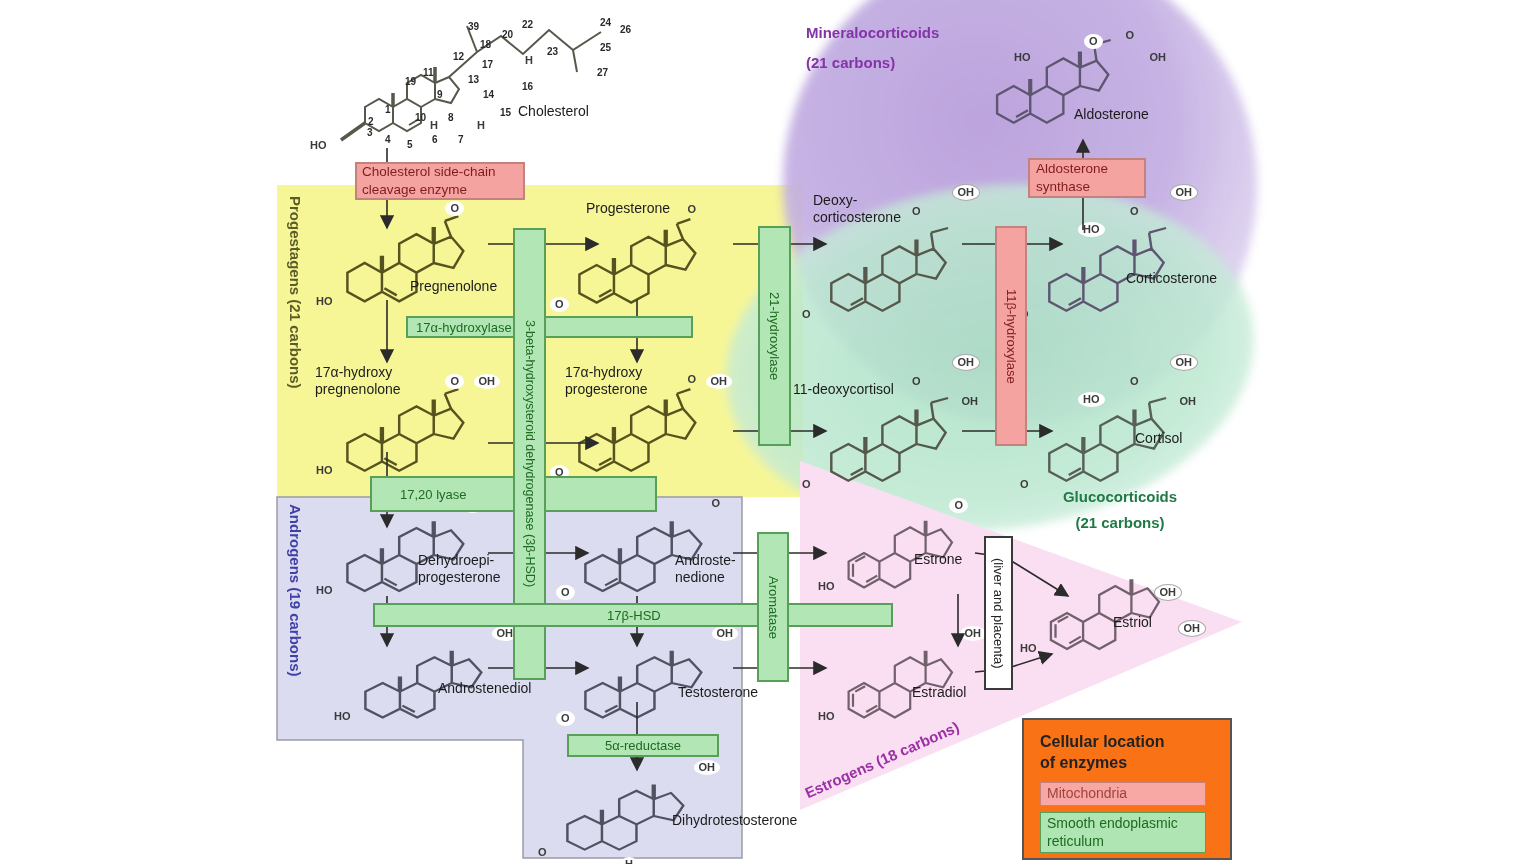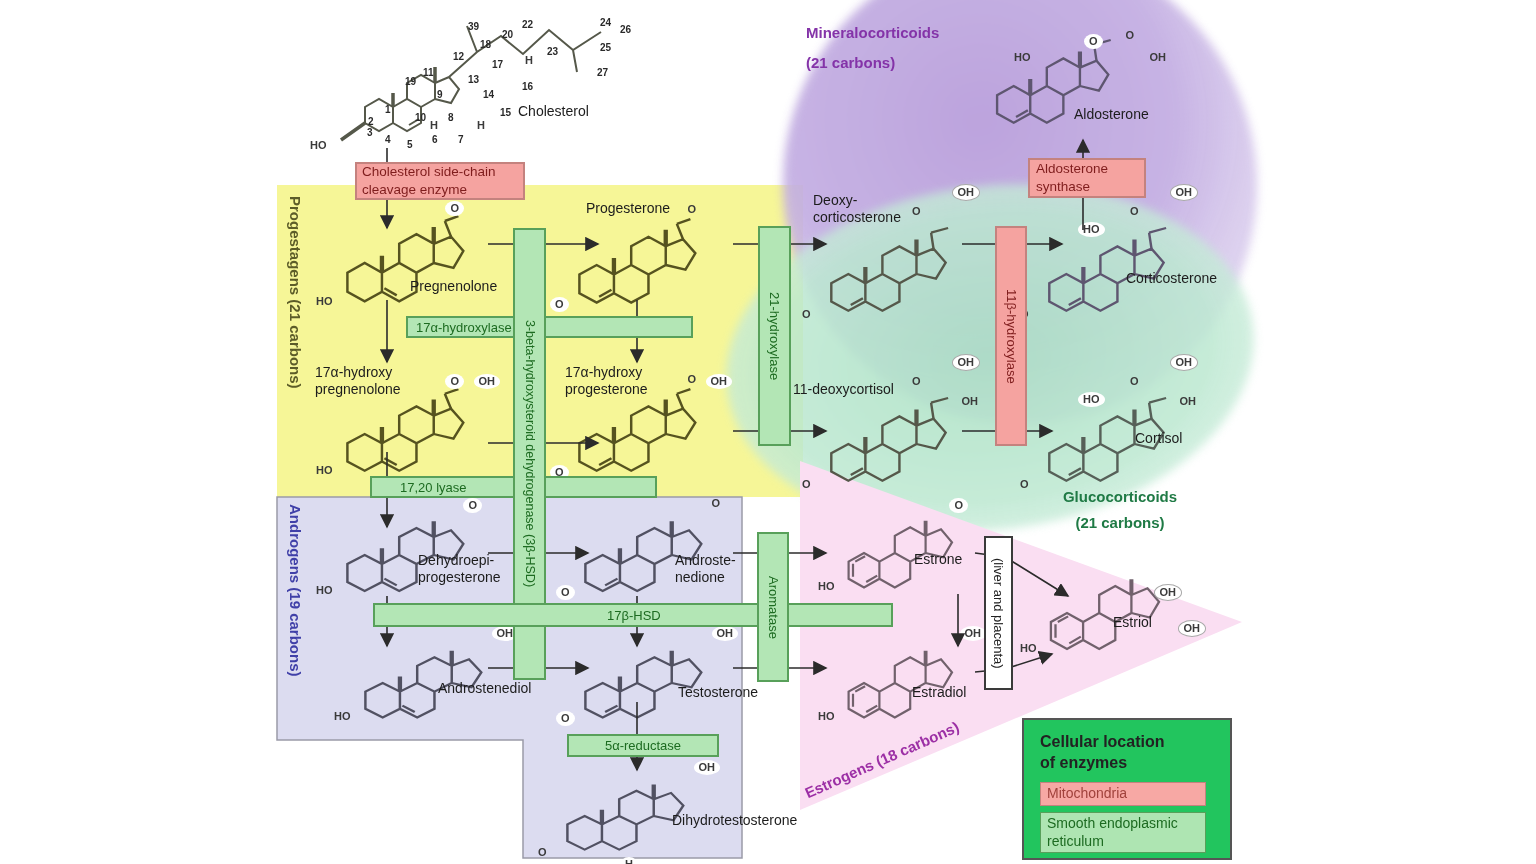--- a/index.html
+++ b/index.html
@@ -34,21 +34,21 @@
   .vcenter{justify-content:center;}
   
   .regioncap{position:absolute;z-index:40;font-weight:bold;font-size:15px;line-height:1.9;}
   .prog-cap{color:#5c5c28;}
   .andro-cap{color:#4040a8;}
   .minero-cap{color:#8433a8;}
   .gluco-cap{color:#1f7a45;}
   .estro-cap{color:#9c2fa5;transform:rotate(-24deg);transform-origin:0 50%;}
   .carbon-num{position:absolute;font-size:10px;font-weight:bold;color:#2a2a2a;z-index:12;line-height:1;}
   
-  #legend{position:absolute;left:1022px;top:718px;width:210px;height:142px;background:#22c55e;
+  #legend{position:absolute;left:1022px;top:718px;width:210px;height:142px;background:#f97316;
           border:2px solid #555;z-index:50;box-sizing:border-box;}
   #legend .ltitle{font-size:16px;font-weight:bold;color:#222;line-height:1.3;margin:12px 0 6px 16px;}
   .litem{position:absolute;left:16px;width:166px;box-sizing:border-box;font-size:14px;
          padding:2px 6px;line-height:1.25;}
   .litem.mito{top:62px;background:#f7a8a4;border:1px solid #c4827e;color:#a0423c;}
   .litem.ser{top:92px;background:#aee5b2;border:1px solid #58a05a;color:#1d6b21;}
 </style>
 </head>
 <body>
 
@@ -122,21 +122,21 @@
         <span class="carbon-num" style="left: 153px; top: 127px;">7</span>
         <span class="carbon-num" style="left: 143px; top: 105px;">8</span>
         <span class="carbon-num" style="left: 132px; top: 82px;">9</span>
         <span class="carbon-num" style="left: 110px; top: 105px;">10</span>
         <span class="carbon-num" style="left: 118px; top: 60px;">11</span>
         <span class="carbon-num" style="left: 148px; top: 44px;">12</span>
         <span class="carbon-num" style="left: 163px; top: 67px;">13</span>
         <span class="carbon-num" style="left: 178px; top: 82px;">14</span>
         <span class="carbon-num" style="left: 195px; top: 100px;">15</span>
         <span class="carbon-num" style="left: 217px; top: 74px;">16</span>
-        <span class="carbon-num" style="left: 187px; top: 52px;">17</span>
+        <span class="carbon-num" style="left: 177px; top: 52px;">17</span>
         <span class="carbon-num" style="left: 175px; top: 32px;">18</span>
         <span class="carbon-num" style="left: 100px; top: 69px;">19</span>
         <span class="carbon-num" style="left: 197px; top: 22px;">20</span>
         <span class="carbon-num" style="left: 163px; top: 14px;">39</span>
         <span class="carbon-num" style="left: 217px; top: 12px;">22</span>
         <span class="carbon-num" style="left: 242px; top: 39px;">23</span>
         <span class="carbon-num" style="left: 263px; top: 10px; margin-left: 32px;">24</span>
         <span class="carbon-num" style="left: 295px; top: 35px;">25</span>
         <span class="carbon-num" style="left: 315px; top: 17px;">26</span>
         <span class="carbon-num" style="left: 292px; top: 60px;">27</span>
@@ -320,21 +320,21 @@
       <path d="M975 672 L1005 669 L1052 654"></path>
     </g>
   </svg>
 
   <div class="pbar" style="left:355px;top:162px;width:170px;height:38px;font-size:13.5px;line-height:1.35;padding:1px 5px;">
     <div><span>Cholesterol side-chain</span><br><span>cleavage enzyme</span></div>
   </div>
   <div class="gbar" style="left:370px;top:316px;width:287px;height:22px;padding-left:8px;margin-left:36px;">
     <span>17α-hydroxylase</span>
   </div>
-  <div class="gbar" style="left:370px;top:476px;width:287px;height:22px;padding-left:28px;text-align:right;">
+  <div class="gbar" style="left:370px;top:476px;width:287px;height:36px;padding-left:28px;text-align:right;">
     <span>17,20 lyase</span>
   </div>
   <div class="gbar vcenter" style="left:513px;top:228px;width:33px;height:452px;font-size:12.5px;">
     <span class="vtext">3-beta-hydroxysteroid dehydrogenase (3β-HSD)</span>
   </div>
   <div class="gbar vcenter" style="left:758px;top:226px;width:33px;height:220px;">
     <span class="vtext">21-hydroxylase</span>
   </div>
   <div class="pbar vcenter" style="left:995px;top:226px;width:32px;height:220px;">
     <span class="vtext">11β-hydroxylase</span>

